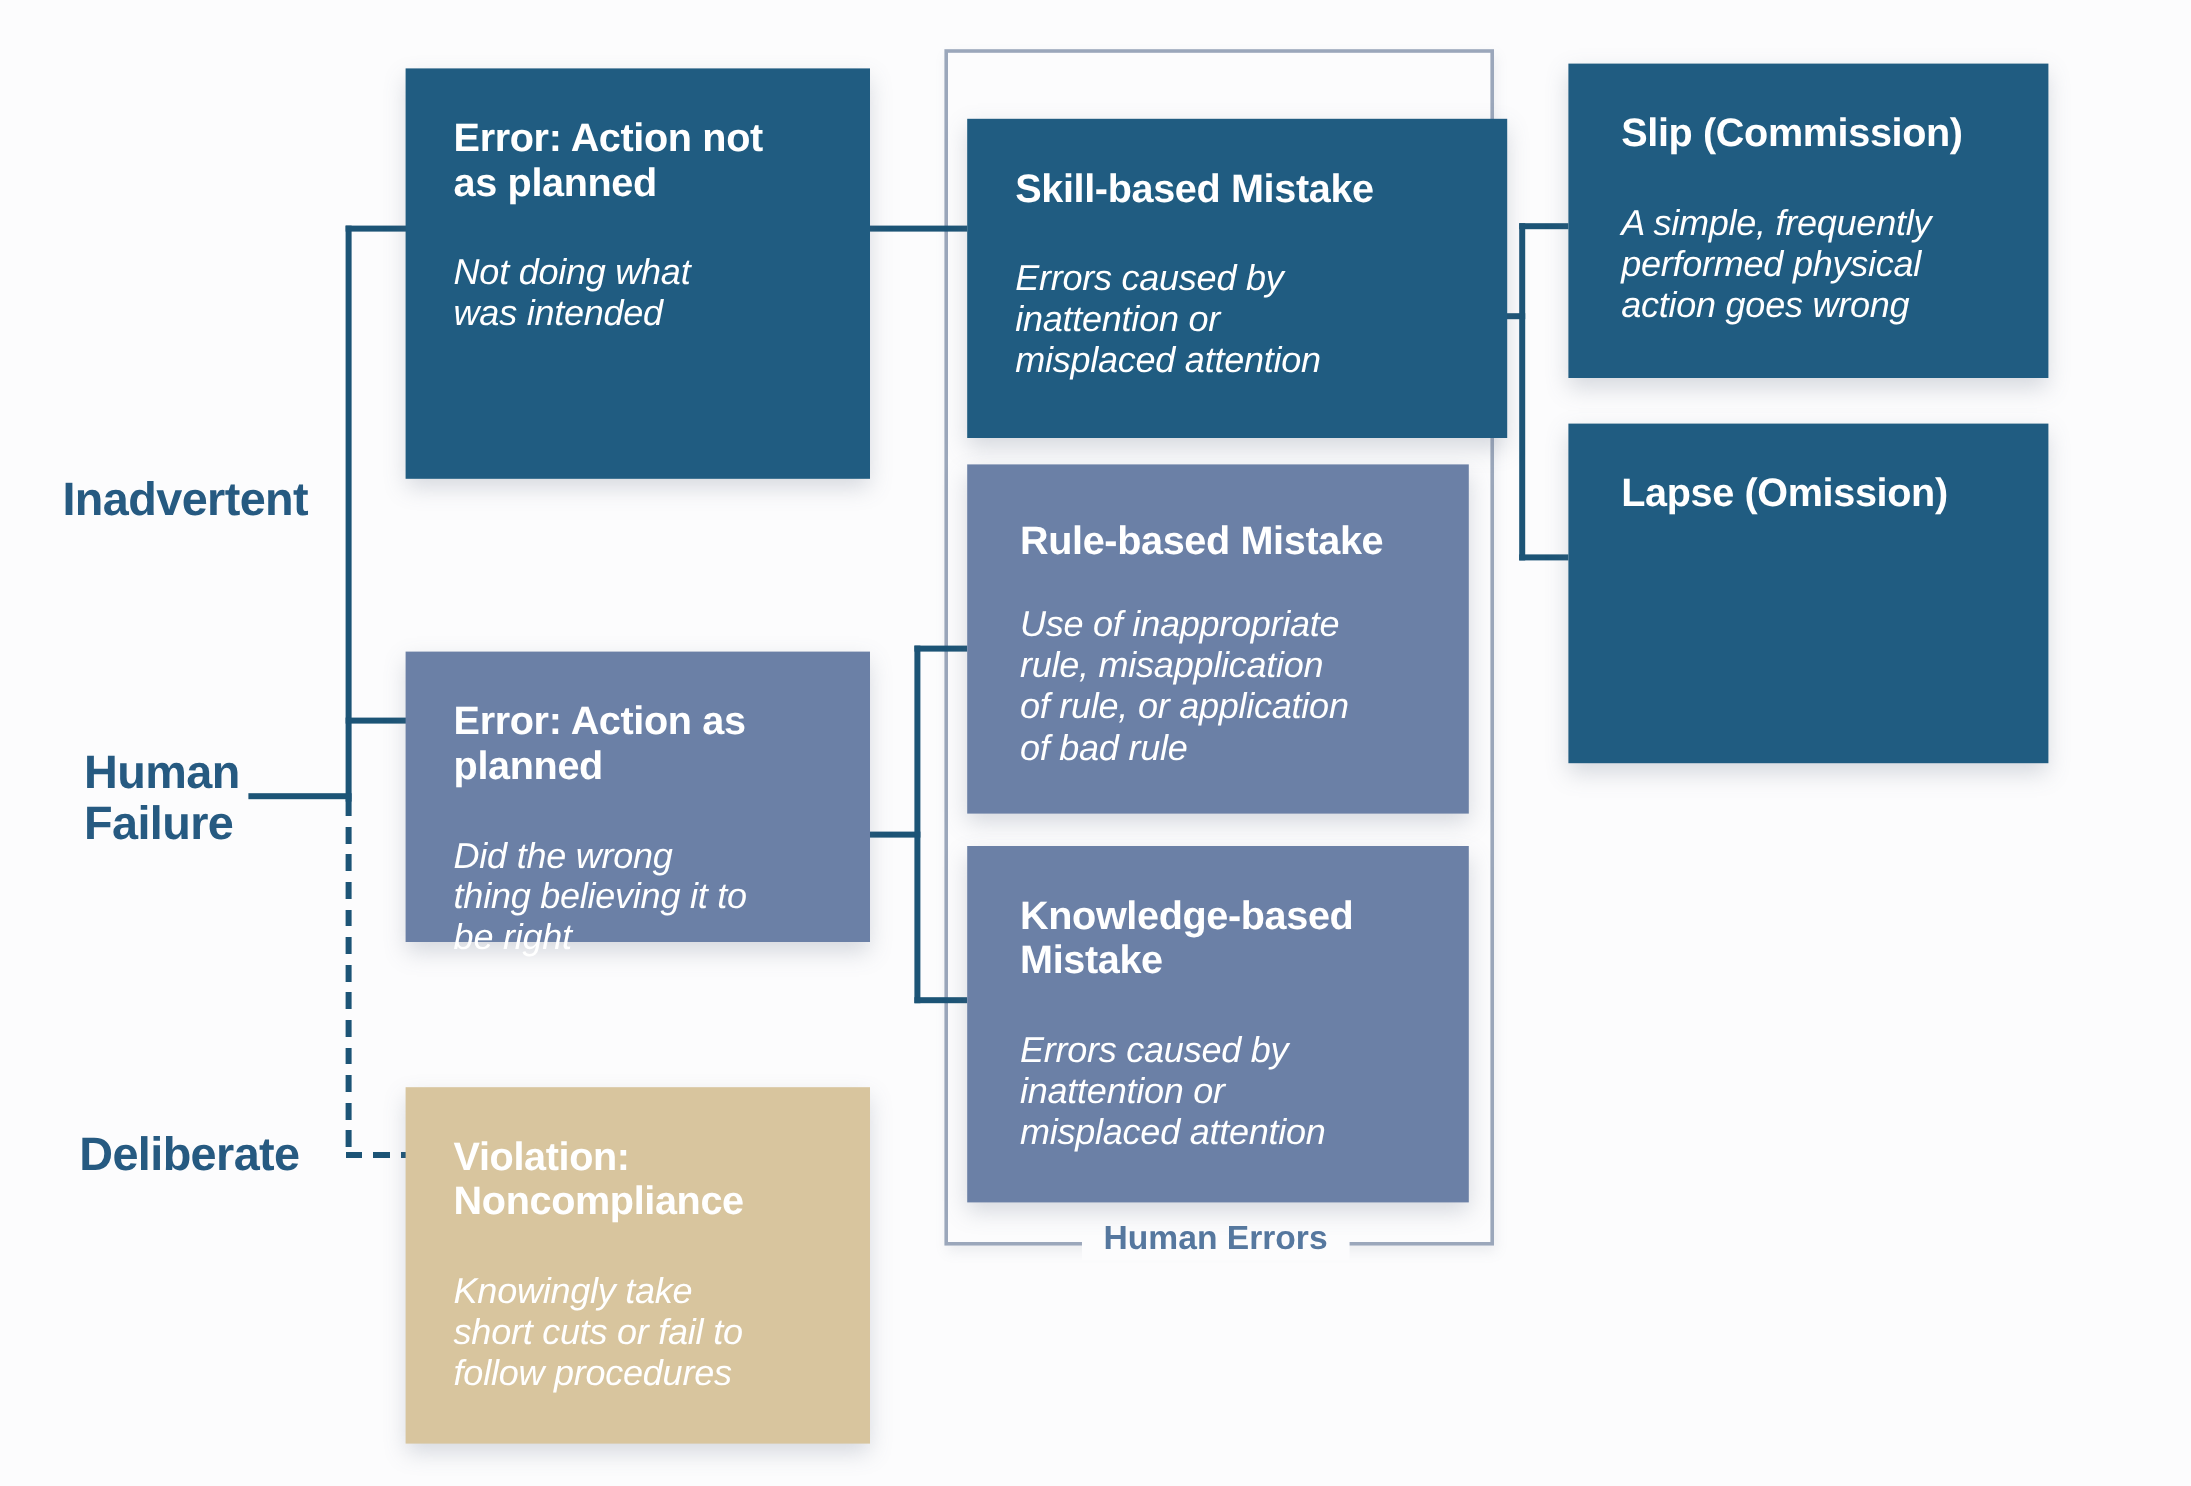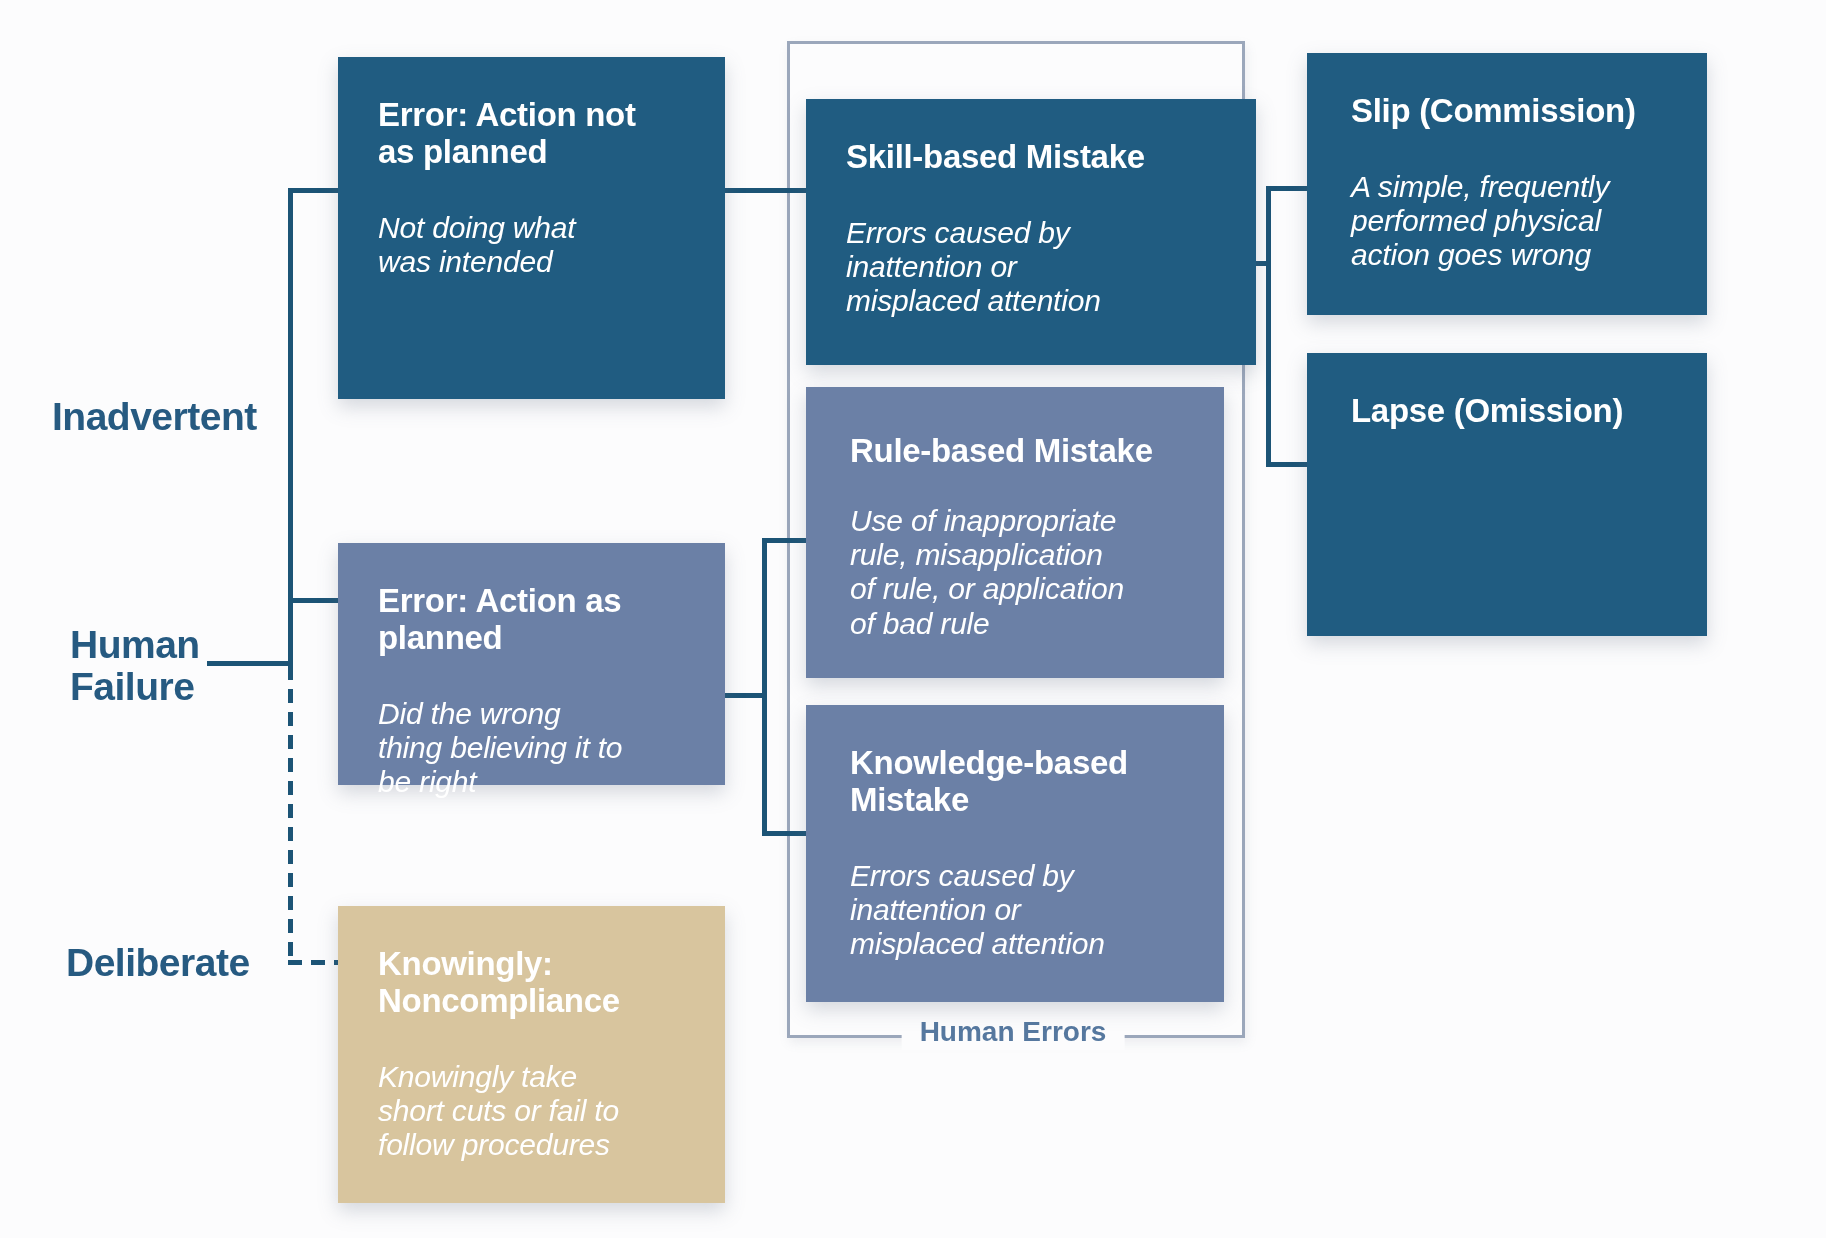--- a/index.html
+++ b/index.html
@@ -102,21 +102,21 @@
 
   <div class="box slate" style="left:338px;top:543px;width:387px;height:242px;">
     <div class="box-title">Error: Action as
 planned</div>
     <div class="box-body">Did the wrong
 thing believing it to
 be right</div>
   </div>
 
   <div class="box tan" style="left:338px;top:906px;width:387px;height:297px;">
-    <div class="box-title">Knowingly:
+    <div class="box-title">Violation:
 Noncompliance</div>
     <div class="box-body">Knowingly take
 short cuts or fail to
 follow procedures</div>
   </div>
 
   <div class="box dark" style="left:806px;top:57px;width:450px;height:266px;padding-right:30px;margin-top:42px;">
     <div class="box-title">Skill-based Mistake</div>
     <div class="box-body">Errors caused by
 inattention or

